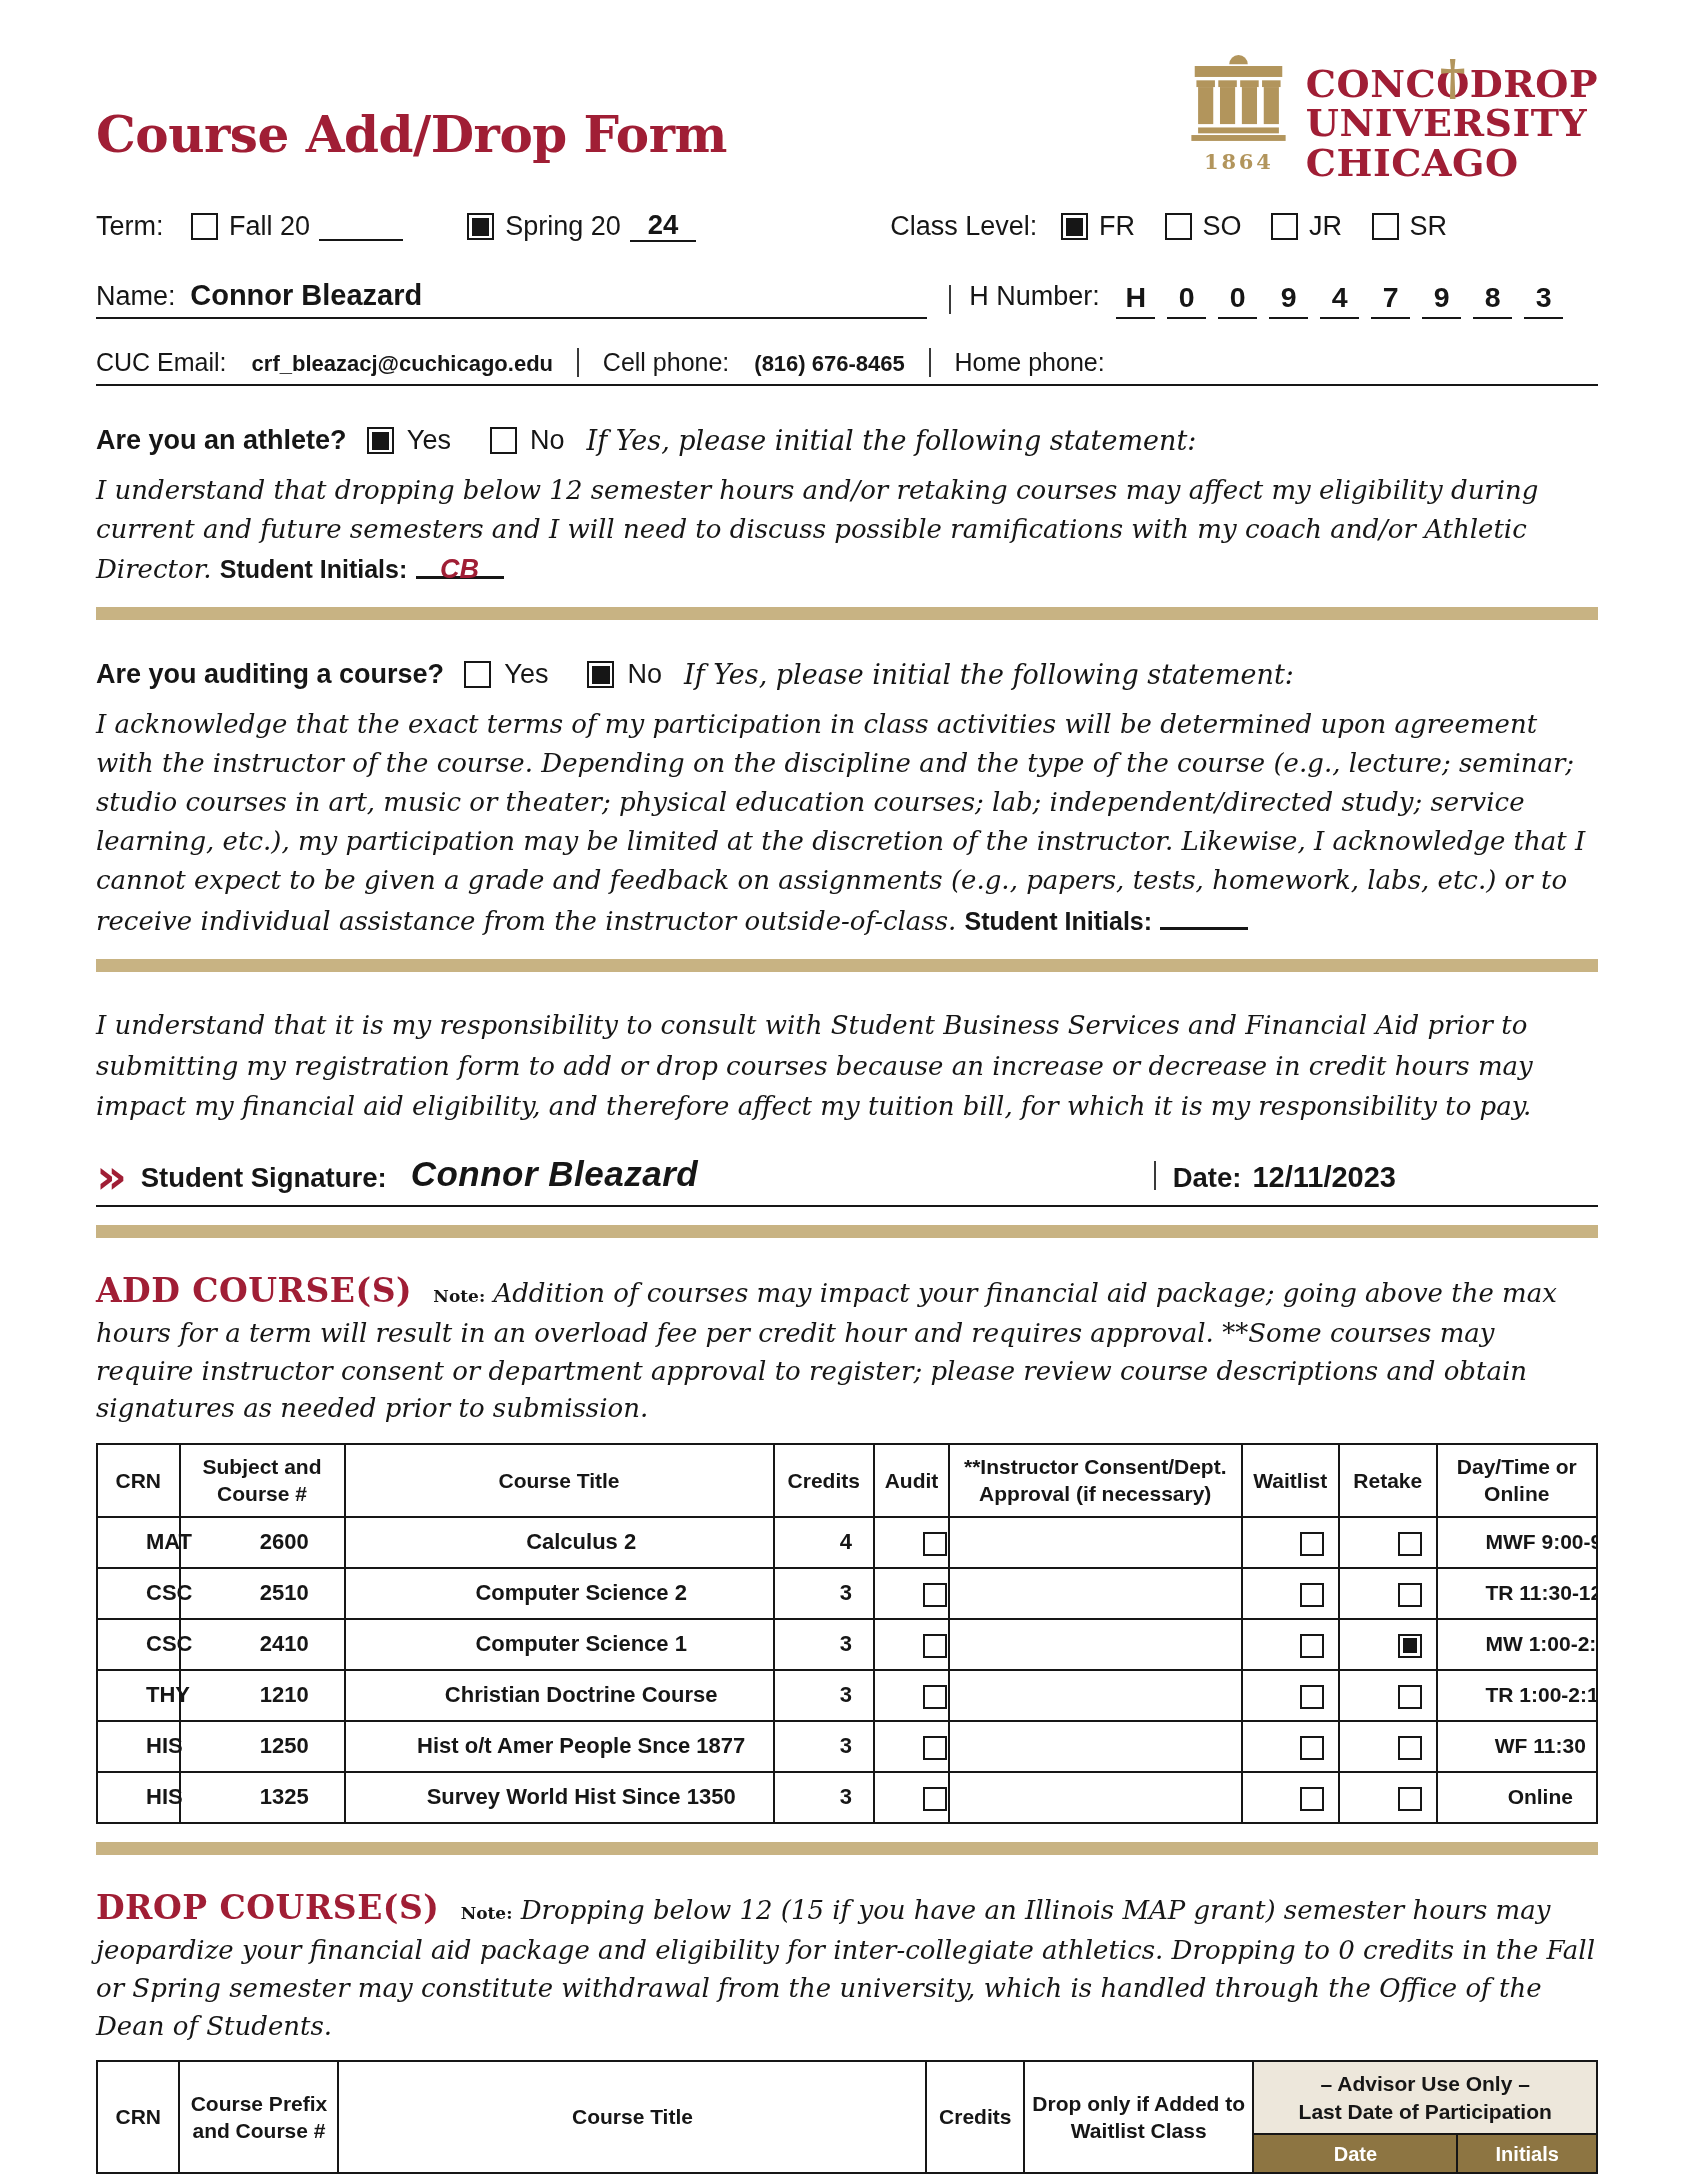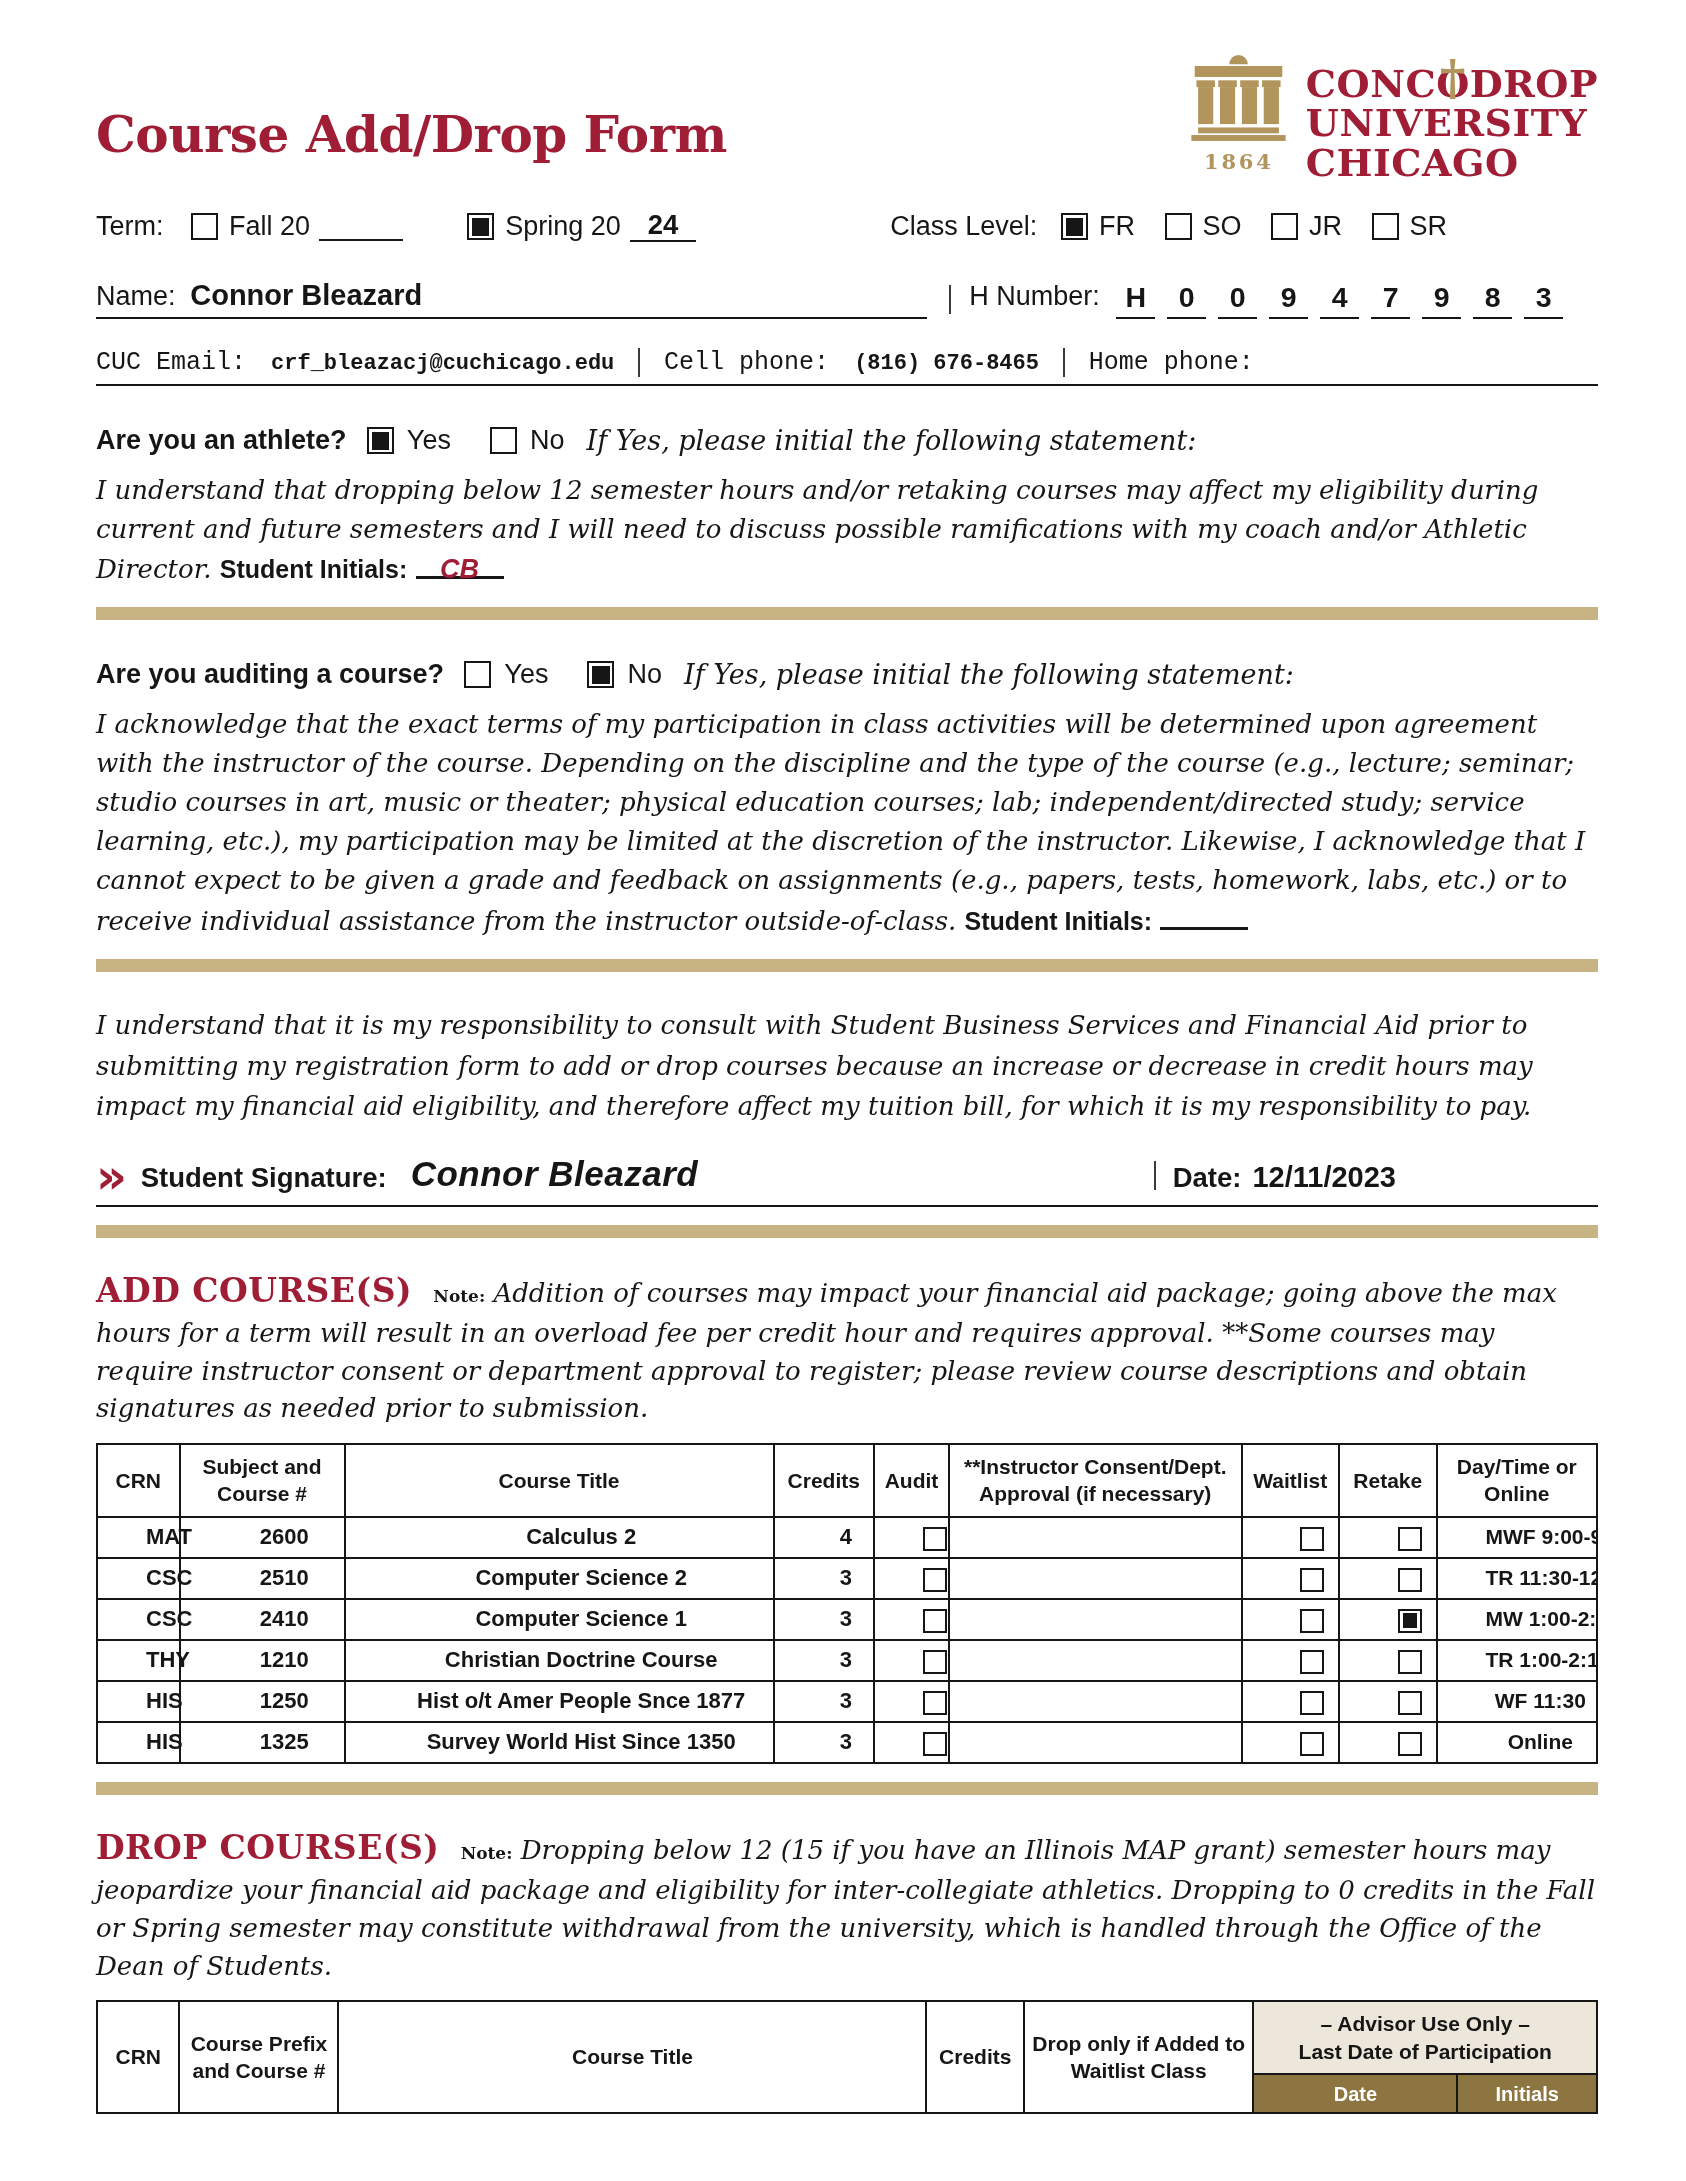--- a/index.html
+++ b/index.html
@@ -47,21 +47,21 @@
   .class-group .lbl{margin-right:7.3px;}
 
   .name-row{margin-top:37px;display:flex;align-items:flex-end;font-size:27px;}
   .name-left{width:831px;border-bottom:2.8px solid var(--ink);display:flex;align-items:baseline;padding-bottom:4.6px;}
   .name-left .val{font-weight:bold;font-size:29px;margin-left:14.7px;}
   .name-row .pipe{margin:0 18.4px 5.5px 22px;}
   .hnum-lbl{padding-bottom:7.3px;}
   .digits{display:flex;gap:12px;margin-left:16.5px;}
   .digit{width:39px;text-align:center;border-bottom:2.8px solid var(--ink);font-weight:bold;font-size:28.5px;padding-bottom:2.8px;}
 
-  .contact-row{margin-top:29px;display:flex;align-items:baseline;font-size:25px;border-bottom:2.8px solid var(--ink);padding-bottom:7.3px;font-family:Liberation Mono, monospace;}
+  .contact-row{margin-top:29px;display:flex;align-items:baseline;font-size:25px;border-bottom:2.8px solid var(--ink);padding-bottom:7.3px;}
   .contact-row .val{font-weight:bold;font-size:22px;margin-left:25px;}
   .contact-row .pipe{margin:0 24px;align-self:center;}
   .contact-row .home{margin-right:auto;}
 
   
   .q-row{display:flex;align-items:center;gap:13px;font-size:27px;margin-top:39px;}
   .q-row b{margin-right:7.3px;}
   .instr{font-family:"DejaVu Serif",serif;font-style:italic;font-size:27px;margin-left:9.2px;}
   .stmt{margin-top:14.7px;font-family:"DejaVu Serif",serif;font-style:italic;font-size:26px;line-height:1.5;}
   .stmt .si-lbl{font-family:"Liberation Sans",sans-serif;font-style:normal;font-weight:bold;font-size:25px;}
@@ -81,21 +81,21 @@
   .sect-head{margin-top:29px;font-size:26px;line-height:1.45;font-family:"DejaVu Serif",serif;}
   .sect-head .red{font-family:"DejaVu Serif",serif;color:var(--maroon);font-weight:bold;font-size:33px;letter-spacing:0.5px;margin-right:13px;}
   .sect-head .note-b{font-weight:bold;font-size:17px;}
   .sect-head .note-i{font-style:italic;}
 
   
   table{width:100%;border-collapse:collapse;table-layout:fixed;margin-top:14.7px;}
   th,td{border:2.8px solid var(--ink);}
   th{font-size:21px;font-weight:bold;padding:8.3px 3.7px;line-height:1.3;text-align:center;}
   td{text-align:center;font-weight:bold;font-size:22px;padding:3.7px;}
-  .add-table td{height:41px;padding-left:48px;}
+  .add-table td{height:51px;padding-left:48px;}
   .dt-cell{font-size:21px;white-space:nowrap;overflow:hidden;padding:3.7px 0.9px;}
   .advisor-th{background:var(--beige);font-weight:bold;}
   .gold-th{background:var(--dgold);color:#fff;font-weight:bold;font-size:20px;padding:5.5px 3.7px;}
 </style>
 </head>
 <body>
 
 <div class="page">
 <div class="content">
 

